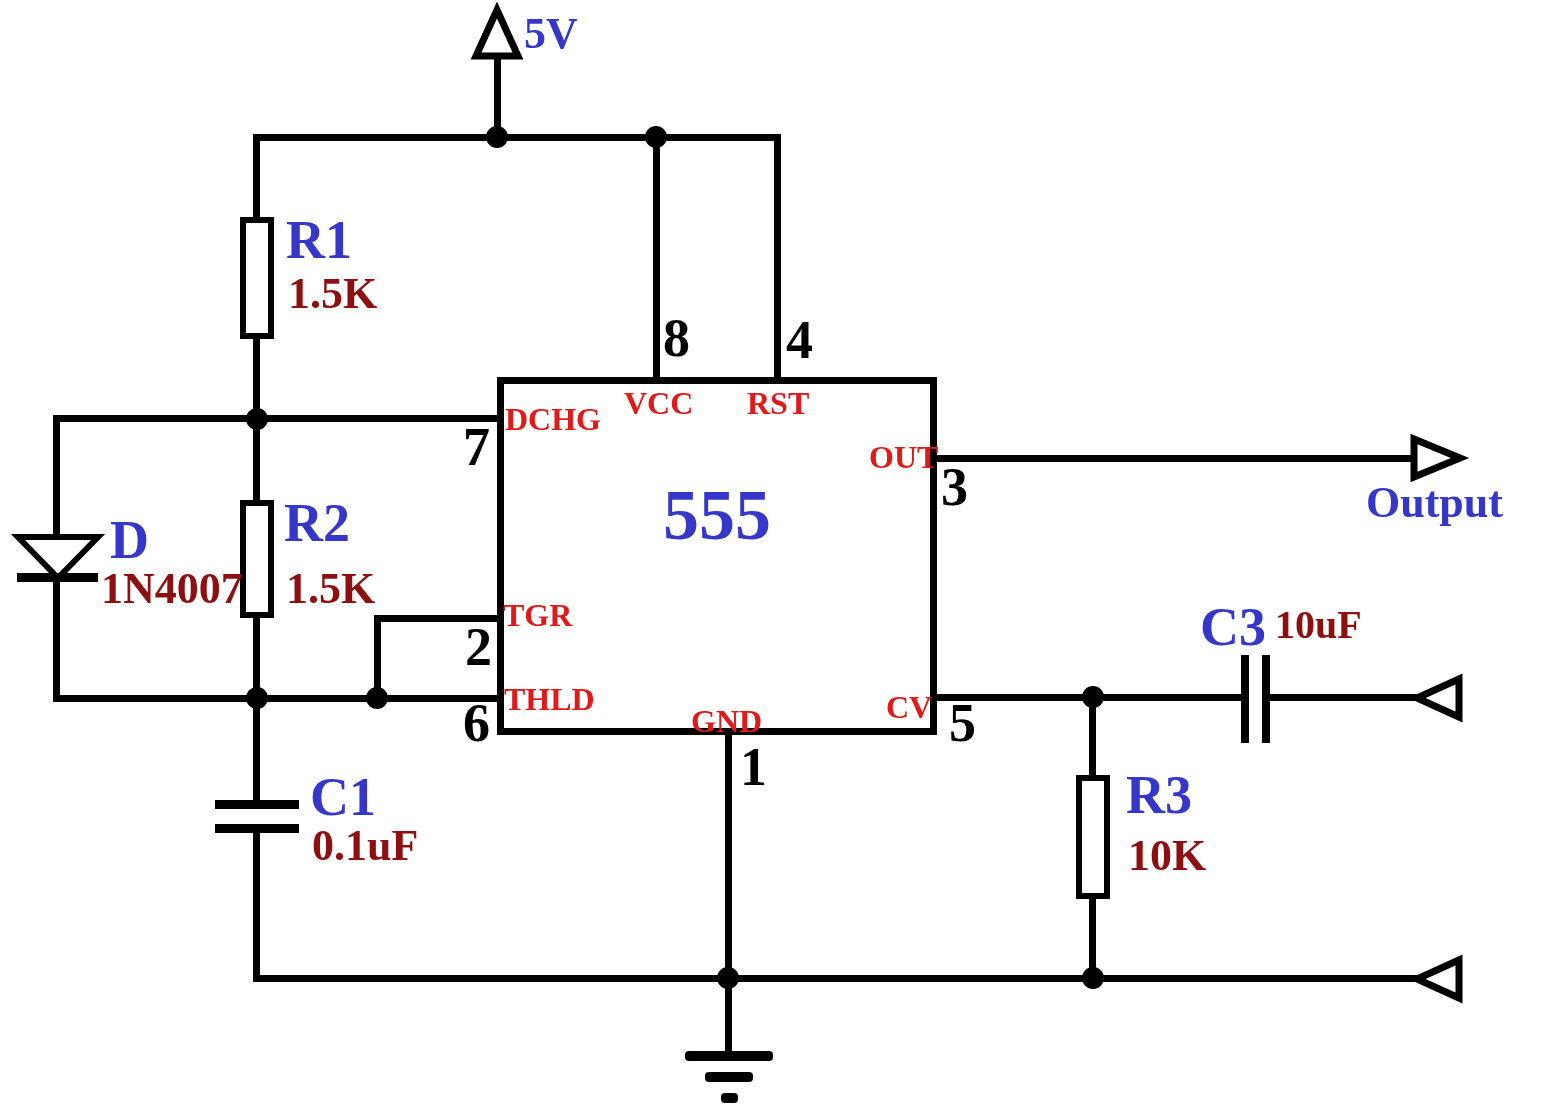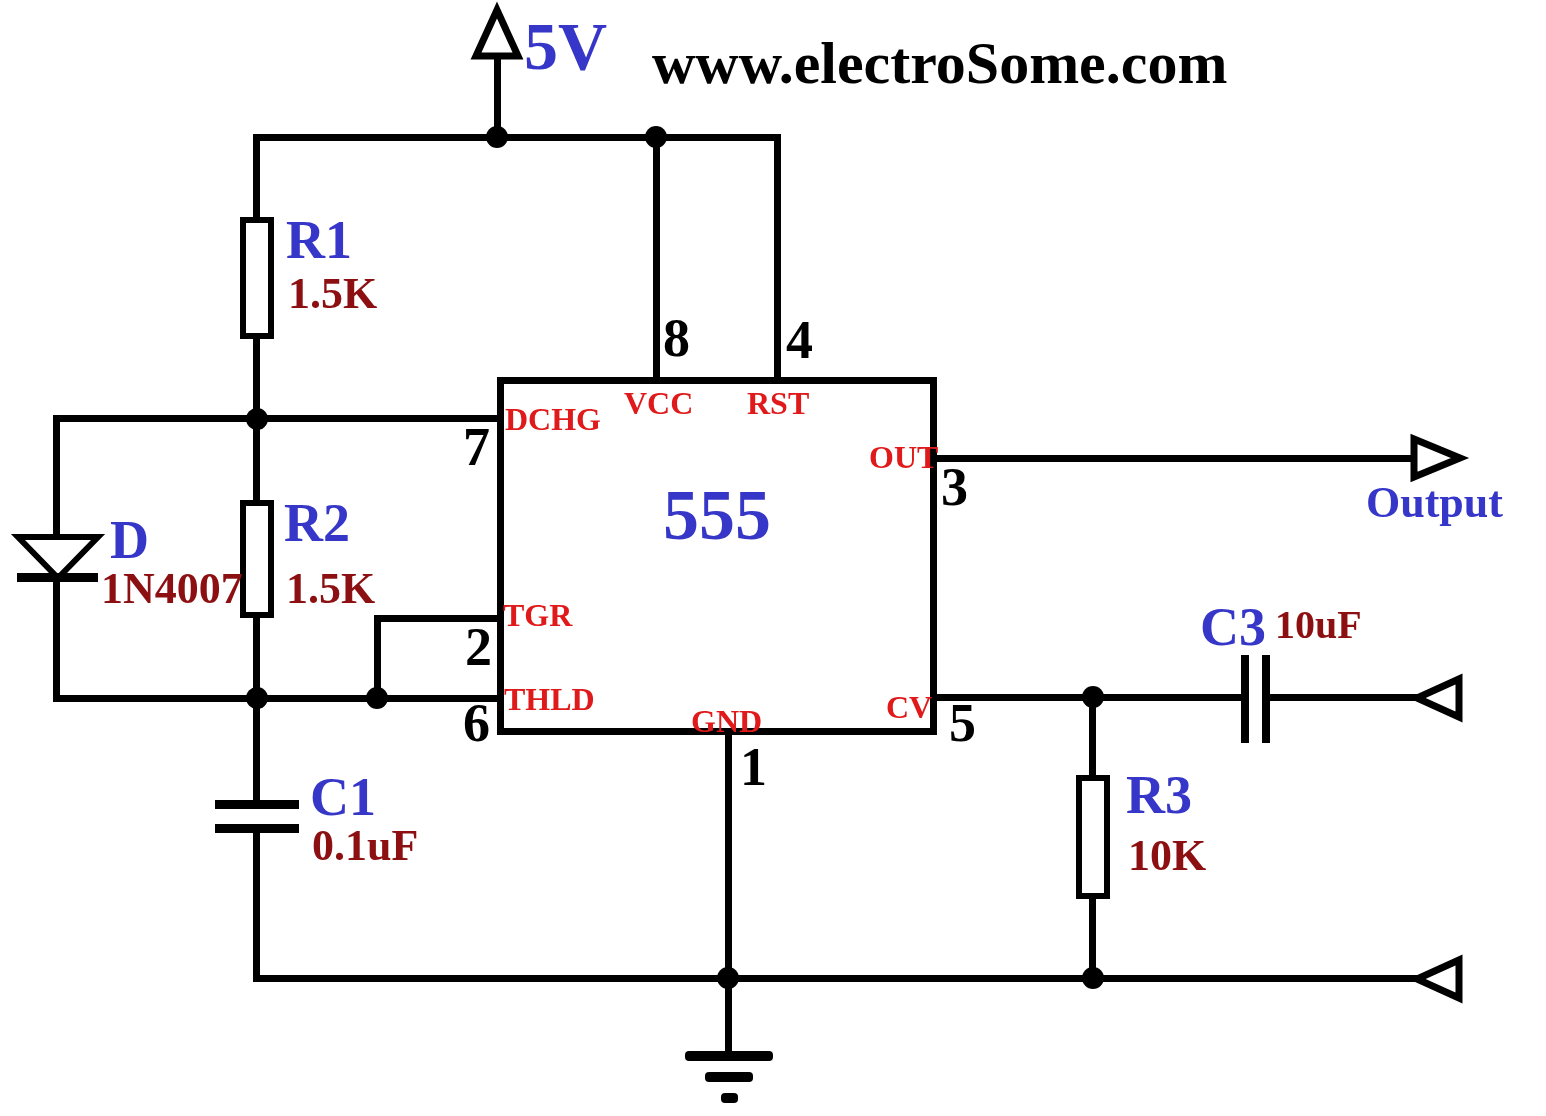--- a/index.html
+++ b/index.html
@@ -110,22 +110,21 @@
   <svg style="left:1410px; top:435px;" width="54" height="46" viewBox="0 0 54 46">
     <polygon points="4,4 50,23 4,42" fill="#ffffff" stroke="#000000" stroke-width="7"></polygon>
   </svg>
   <svg style="left:1413px; top:675px;" width="50" height="46" viewBox="0 0 50 46">
     <polygon points="46,4 4,23 46,42" fill="#ffffff" stroke="#000000" stroke-width="7"></polygon>
   </svg>
   <svg style="left:1413px; top:956px;" width="50" height="46" viewBox="0 0 50 46">
     <polygon points="46,4 4,23 46,42" fill="#ffffff" stroke="#000000" stroke-width="7"></polygon>
   </svg>
 
-  <div class="txt blue" style="left:524px; top:12px; font-size:68px;">5V</div>
-  <div class="txt" style="left:652px; top:33px; font-size:60px; color:#000000;">www.electroSome.com</div>
+  <div class="txt blue" style="left:524px; top:12px; font-size:44px;">5V</div>
 
   <div class="txt ref" style="left:286px; top:213px;">R1</div>
   <div class="txt val" style="left:288px; top:272px;">1.5K</div>
 
   <div class="txt ref" style="left:284px; top:496px;">R2</div>
   <div class="txt val" style="left:286px; top:567px;">1.5K</div>
 
   <div class="txt ref" style="left:110px; top:513px;">D</div>
   <div class="txt val" style="left:101px; top:567px;">1N4007</div>
 

